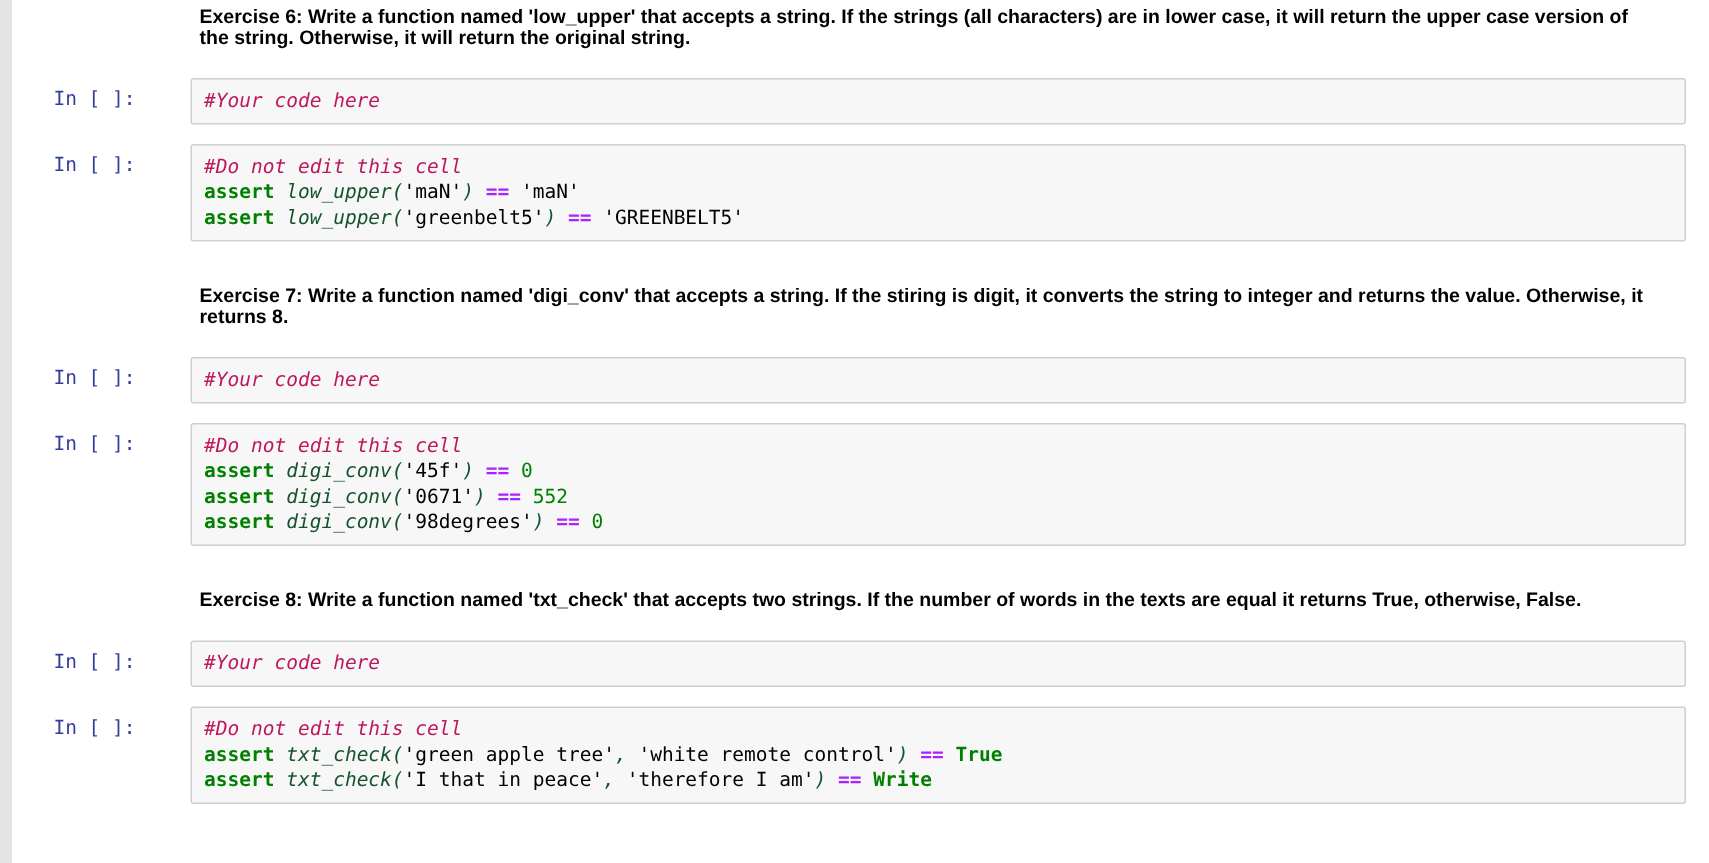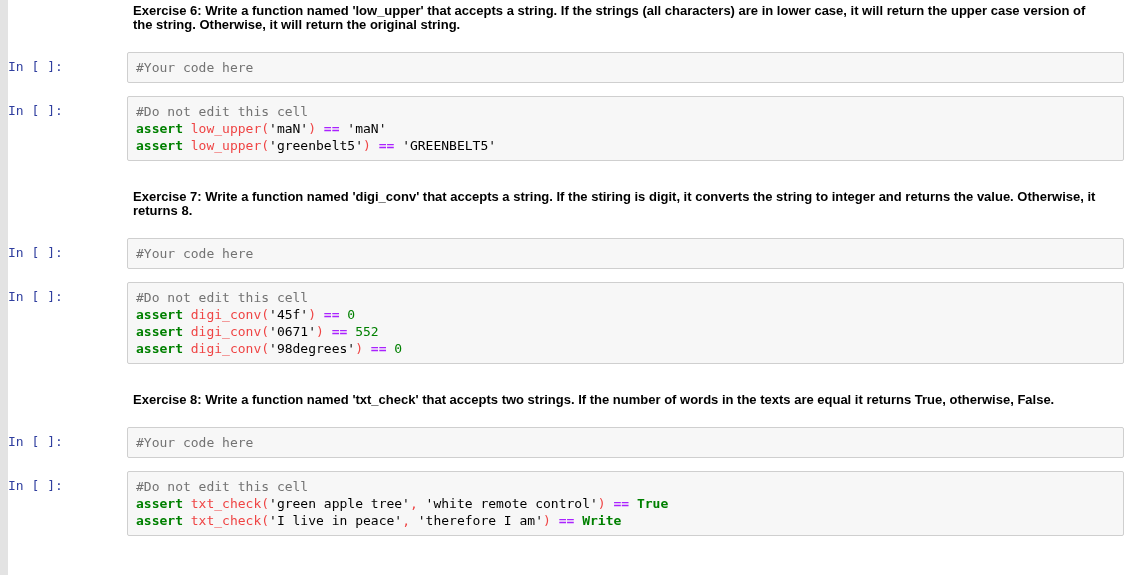--- a/index.html
+++ b/index.html
@@ -36,46 +36,46 @@
   }
   .cell-md.first { margin-top: 0; }
   .cell-code {
     display: flex;
     align-items: flex-start;
     margin-bottom: 13px;
   }
   .prompt {
     width: 119px;
     flex: 0 0 119px;
-    text-align: left;
+    text-align: center;
     padding-right: 9px;
     padding-top: 7px;
     font-family: "DejaVu Sans Mono", monospace;
     font-size: 13px;
     color: #303F9F;
     white-space: pre;
   }
   .input-box {
     flex: 1 1 auto;
     background: #f7f7f7;
     border: 1px solid #cfcfcf;
     border-radius: 2px;
     padding: 6px 8px;
     font-family: "DejaVu Sans Mono", monospace;
     font-size: 13px;
     line-height: 17px;
     min-height: 31px;
   }
   .code-line { white-space: pre; }
-  .tok-comment  { color: #737373; }
+  .tok-comment  { color: #be185d; font-style: italic; }
   .tok-keyword  { color: #008000; font-weight: bold; }
   .tok-string   { color: #000000; }
   .tok-operator { color: #AA22FF; font-weight: bold; }
   .tok-number   { color: #008000; }
-  .tok-plain    { color: #ef4444; }
+  .tok-plain    { color: #14532d; font-style: italic; }
 </style>
 </head>
 <body>
 
 <div class="left-strip"></div>
 <div class="notebook" id="notebook">
     <div class="cell-md first">Exercise 6: Write a function named 'low_upper' that accepts a string. If the strings (all characters) are in lower case, it will return the upper case version of the string. Otherwise, it will return the original string.</div>
     <div class="cell-code">
       <div class="prompt">In [ ]:</div>
       <div class="input-box">
@@ -111,16 +111,16 @@
       <div class="prompt">In [ ]:</div>
       <div class="input-box">
         <div class="code-line"><span class="tok-comment">#Your code here</span></div>
       </div>
     </div>
     <div class="cell-code">
       <div class="prompt">In [ ]:</div>
       <div class="input-box">
         <div class="code-line"><span class="tok-comment">#Do not edit this cell</span></div>
         <div class="code-line"><span class="tok-keyword">assert</span><span class="tok-plain"> txt_check(</span><span class="tok-string">'green apple tree'</span><span class="tok-plain">, </span><span class="tok-string">'white remote control'</span><span class="tok-plain">) </span><span class="tok-operator">==</span><span class="tok-plain"> </span><span class="tok-keyword">True</span></div>
-        <div class="code-line"><span class="tok-keyword">assert</span><span class="tok-plain"> txt_check(</span><span class="tok-string">'I live in peace'</span><span class="tok-plain">, </span><span class="tok-string">'therefore I am'</span><span class="tok-plain">) </span><span class="tok-operator">==</span><span class="tok-plain"> </span><span class="tok-keyword">Write</span></div>
+        <div class="code-line"><span class="tok-keyword">assert</span><span class="tok-plain"> txt_check(</span><span class="tok-string">'I that in peace'</span><span class="tok-plain">, </span><span class="tok-string">'therefore I am'</span><span class="tok-plain">) </span><span class="tok-operator">==</span><span class="tok-plain"> </span><span class="tok-keyword">Write</span></div>
       </div>
     </div>
   </div>
 
 </body></html>

